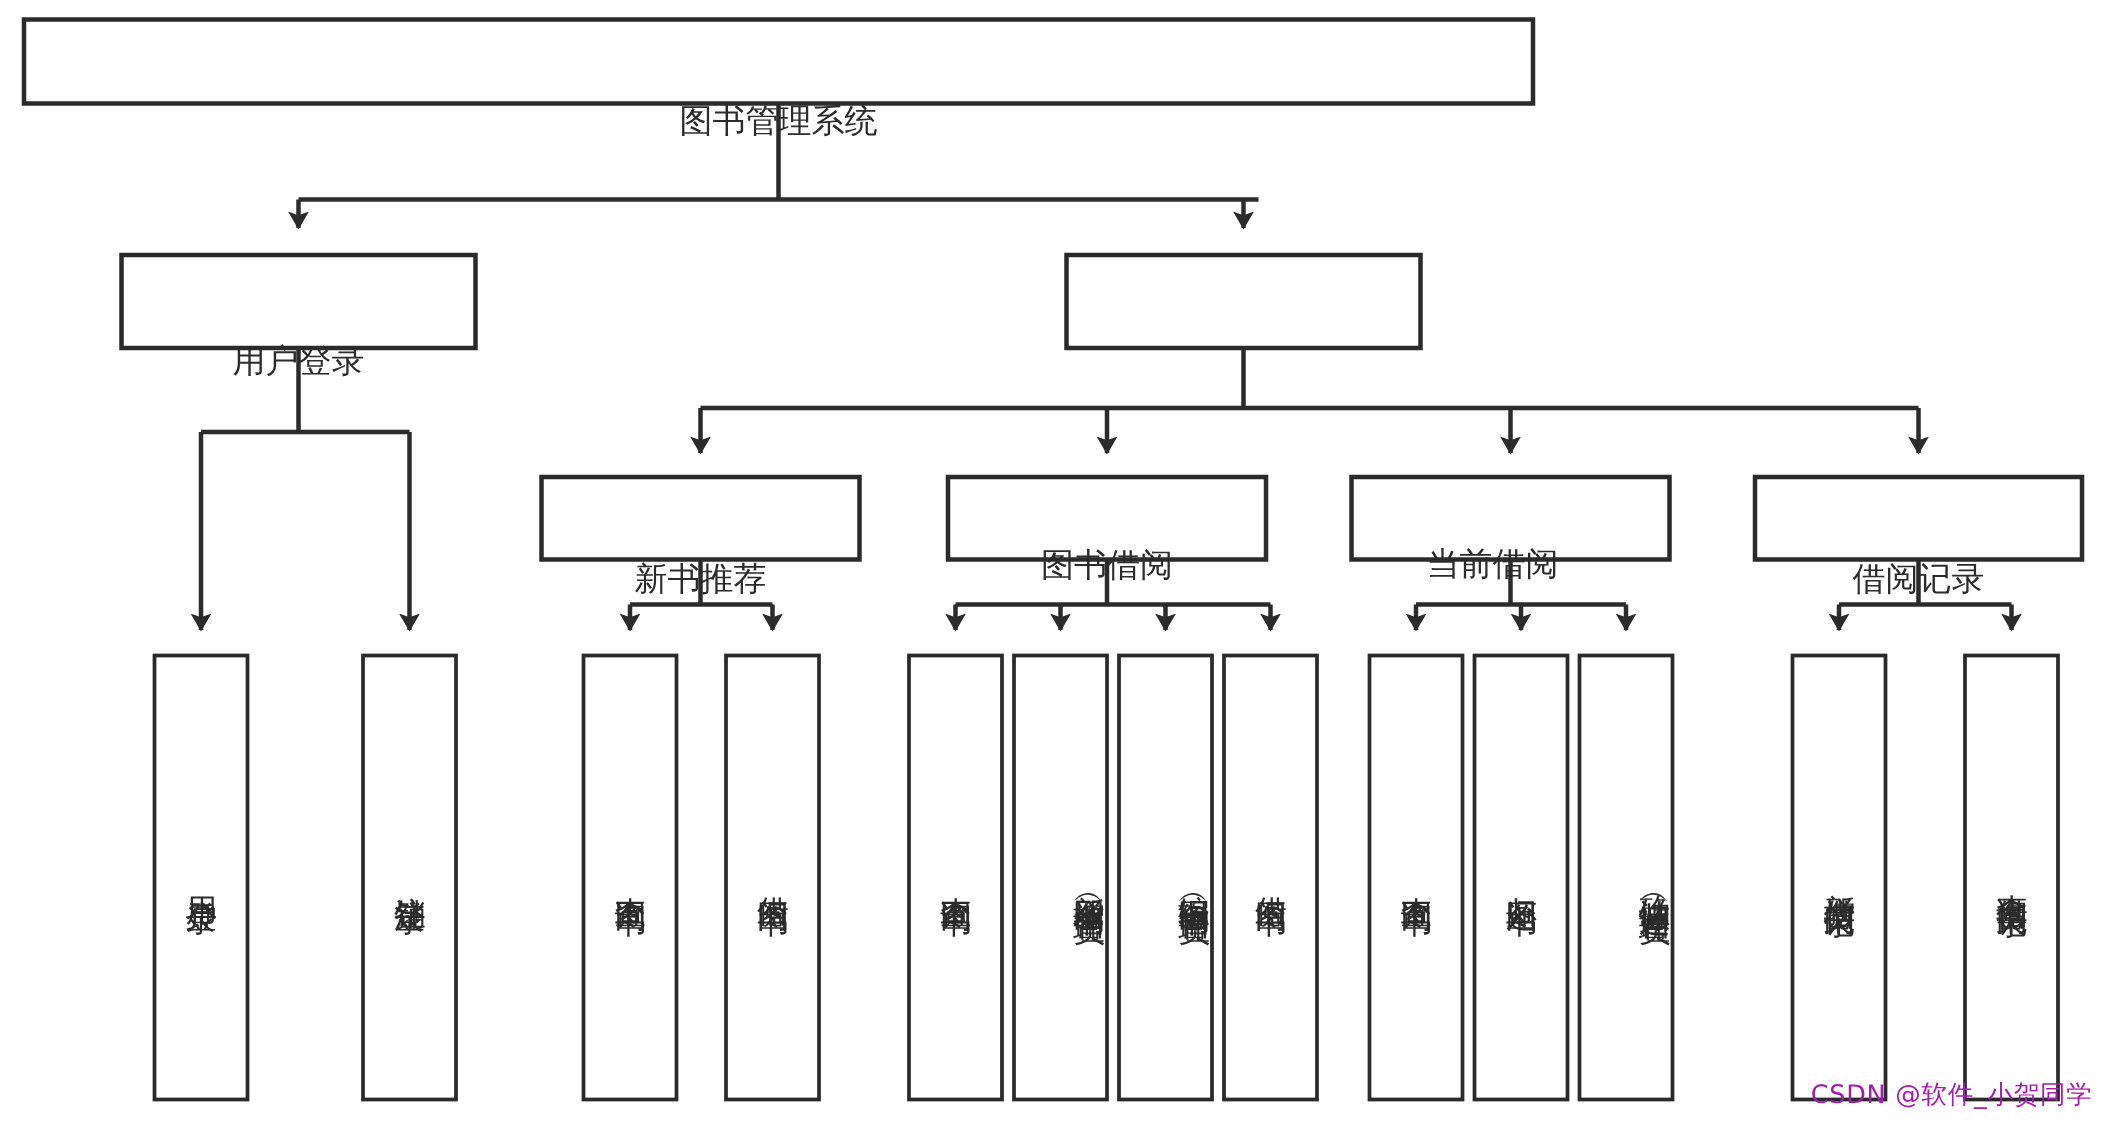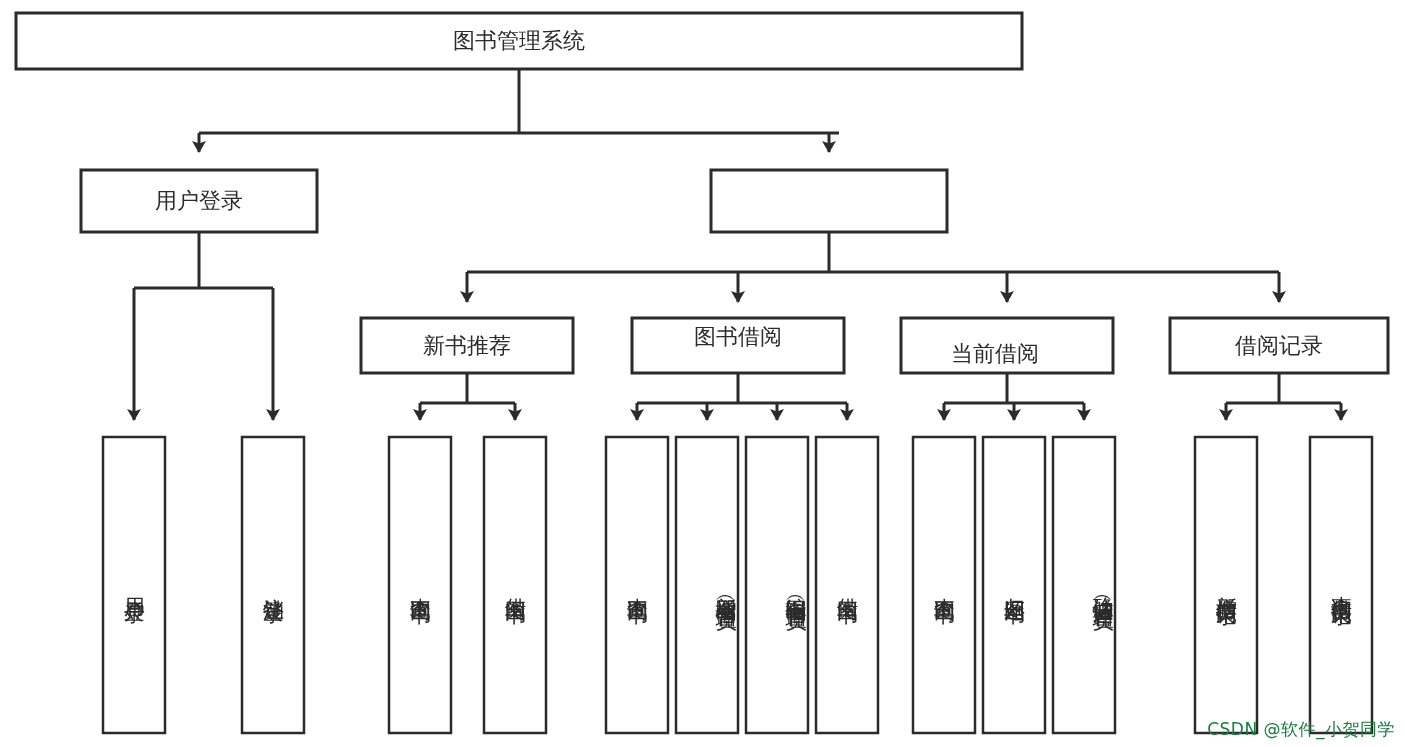--- a/index.html
+++ b/index.html
@@ -63,28 +63,29 @@
   .hlabel-wrap {
     position: absolute;
     display: flex;
     align-items: center;
     justify-content: center;
     font-family: Liberation Serif, serif;
     font-size: 22px;
     color: #2b2b2b;
     white-space: nowrap;
     pointer-events: none;
+    margin-top: 40px;
   }
   #watermark {
     position: absolute;
     right: 10px;
     bottom: 6px;
     font-family: "DejaVu Sans", "Liberation Sans", sans-serif;
     font-size: 17px;
-    color: #15803d;
+    color: #a21caf;
     letter-spacing: 0.5px;
     user-select: none;
   }
 </style>
 </head>
 <body>
 
 <div id="diagram-root">
 
   <svg class="flow" viewBox="0 0 1405 747">
@@ -163,21 +164,21 @@
       <rect class="node-box thin" x="1310" y="437" width="62" height="296"></rect>
     </g>
   </svg>
 
   <div class="hlabel-wrap" style="left:16px; top:13px; width:1006px; height:56px;">图书管理系统</div>
 
   <div class="hlabel-wrap" style="left:81px; top:170px; width:236px; height:62px;">用户登录</div>
 
   <div class="hlabel-wrap" style="left:361px; top:318px; width:212px; height:55px;">新书推荐</div>
   <div class="hlabel-wrap" style="left:632px; top:318px; width:212px; height:37px;">图书借阅</div>
-  <div class="hlabel-wrap" style="left:901px; top:326px; width:188px; height:55px;">当前借阅</div>
+  <div class="hlabel-wrap" style="left:901px; top:308px; width:188px; height:55px;">当前借阅</div>
   <div class="hlabel-wrap" style="left:1170px; top:318px; width:218px; height:55px;">借阅记录</div>
 
   <div class="vlabel-wrap" style="left:103px; top:437px; width:62px; height:296px;">用户登录</div>
   <div class="vlabel-wrap" style="left:242px; top:437px; width:62px; height:296px;">注销登录</div>
   <div class="vlabel-wrap" style="left:389px; top:437px; width:62px; height:296px;">查询图书</div>
   <div class="vlabel-wrap" style="left:484px; top:437px; width:62px; height:296px;">借阅图书</div>
   <div class="vlabel-wrap" style="left:606px; top:437px; width:62px; height:296px;">查询图书</div>
   <div class="vlabel-wrap" style="left:676px; top:437px; width:62px; height:296px; align-items:flex-start; padding-top:8px; box-sizing:border-box;">新增图书（管理员）</div>
   <div class="vlabel-wrap" style="left:746px; top:437px; width:62px; height:296px; align-items:flex-start; padding-top:8px; box-sizing:border-box;">编辑图书（管理员）</div>
   <div class="vlabel-wrap" style="left:816px; top:437px; width:62px; height:296px;">借阅图书</div>

